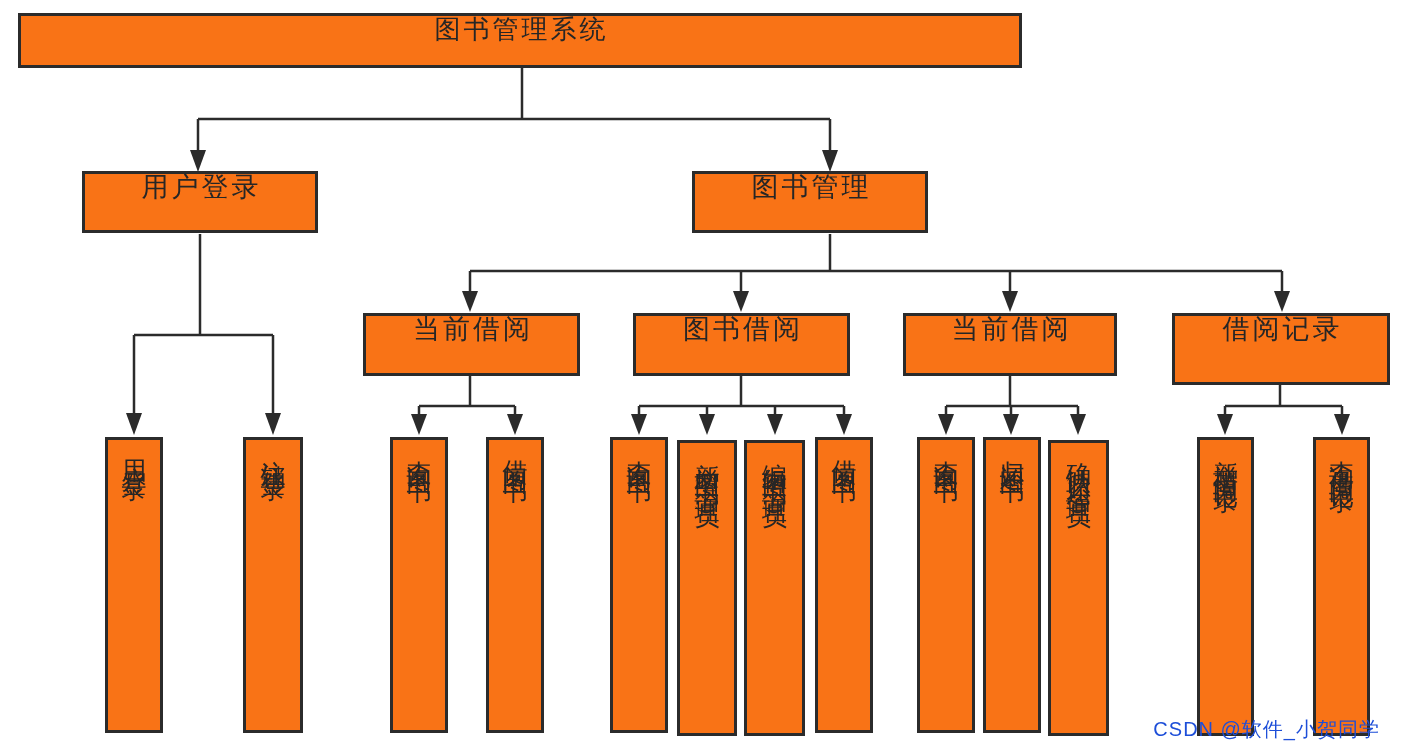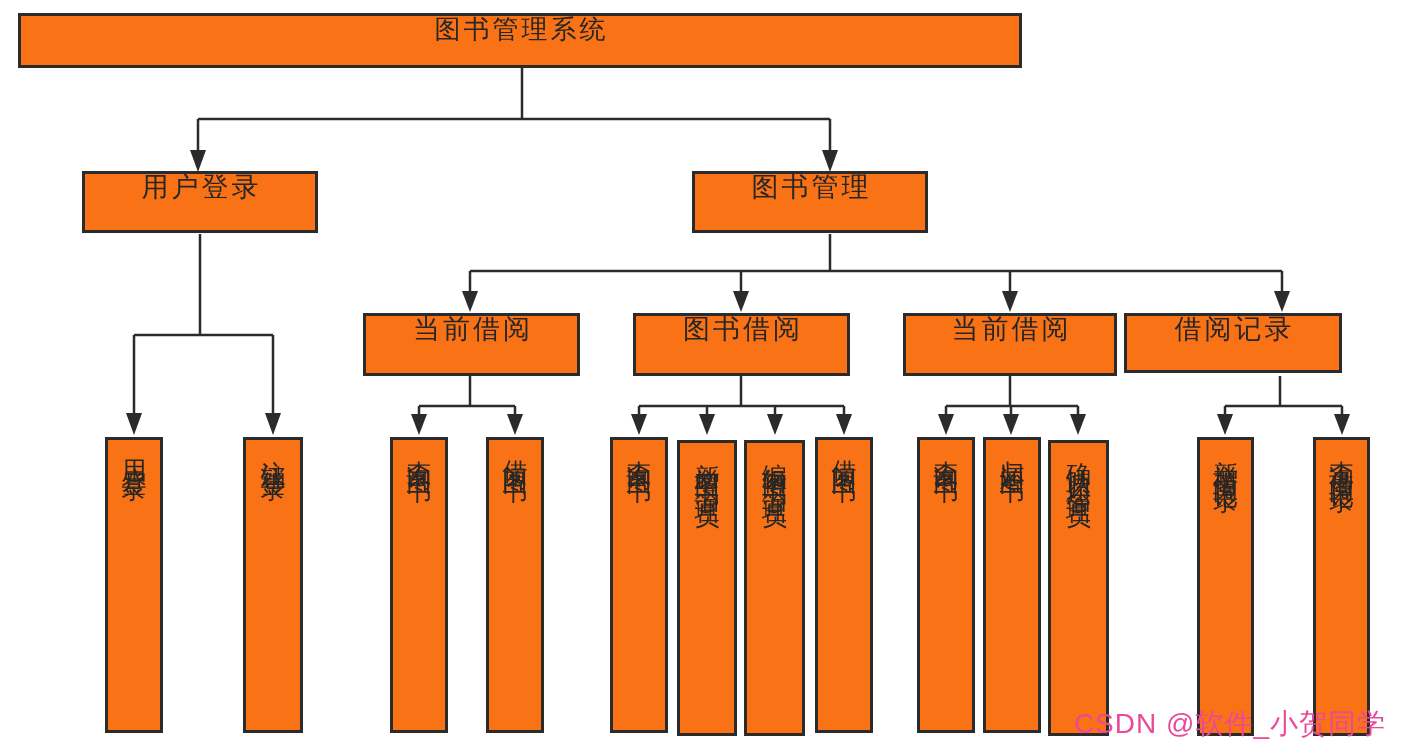--- a/index.html
+++ b/index.html
@@ -34,25 +34,25 @@
   .node.leaf span {
     writing-mode: vertical-rl;
     text-orientation: mixed;
     font-size: 25px;
     letter-spacing: 6px;
     line-height: 1;
     white-space: nowrap;
   }
   .watermark {
     position: absolute;
-    right: 19px;
+    right: 25px;
     bottom: 4px;
-    font-size: 28px;
+    font-size: 20px;
     letter-spacing: 1px;
-    color: #ec4899;
+    color: #1d4ed8;
     z-index: 5;
     white-space: nowrap;
   }
   .wire { stroke: #2b2b2b; stroke-width: 2.5; fill: none; }
   .head { fill: #2b2b2b; stroke: none; }
 </style>
 </head>
 <body>
 
 <div id="canvas">
@@ -132,21 +132,21 @@
 
   <div class="node h" style="left:363px;top:313px;width:217px;height:63px">
     <span>当前借阅</span>
   </div>
   <div class="node h" style="left:903px;top:313px;width:214px;height:63px">
     <span>当前借阅</span>
   </div>
   <div class="node h" style="left:633px;top:313px;width:217px;height:63px">
     <span>图书借阅</span>
   </div>
-  <div class="node h" style="left:1124px;top:313px;width:218px;height:60px">
+  <div class="node h" style="left:1172px;top:313px;width:218px;height:72px">
     <span>借阅记录</span>
   </div>
 
   <div class="node leaf" style="left:105px;top:437px;width:58px;height:296px">
     <span>用户登录</span>
   </div>
   <div class="node leaf" style="left:243px;top:437px;width:60px;height:296px">
     <span>注销登录</span>
   </div>
 

